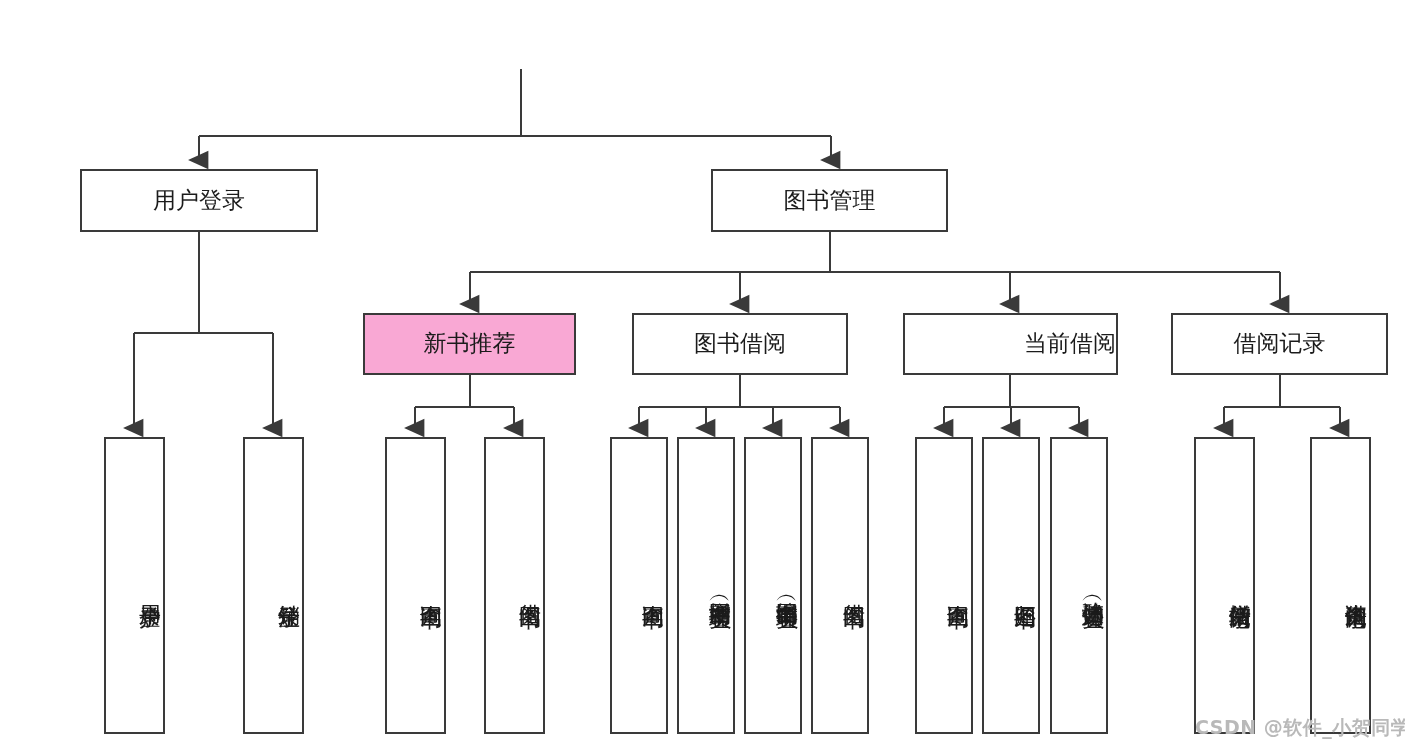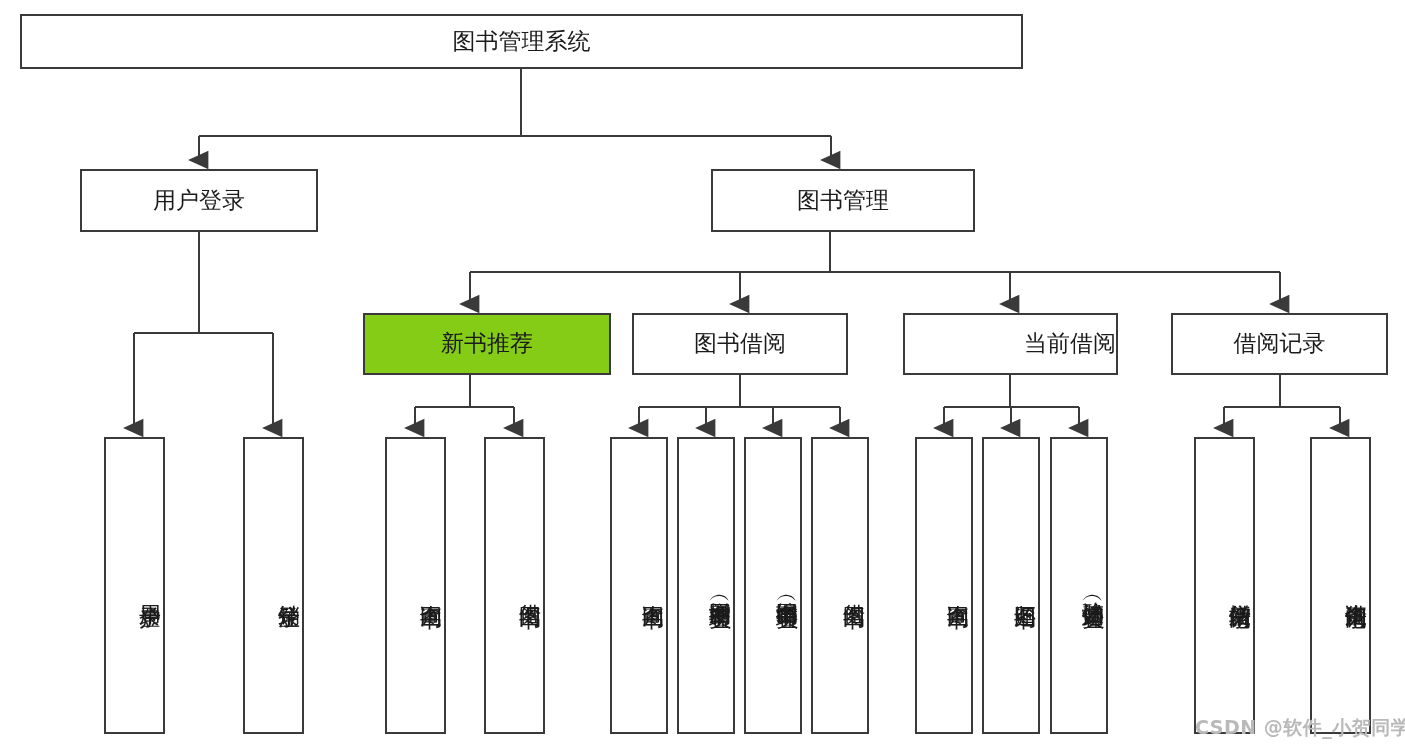--- a/index.html
+++ b/index.html
@@ -114,32 +114,29 @@
       <path d="M1011,407 L1011,428" marker-end="url(#arrowhead)"></path>
       <path d="M1079,407 L1079,428" marker-end="url(#arrowhead)"></path>
 
       <path d="M1280,375 L1280,407"></path>
       <path d="M1224,407 L1340,407"></path>
       <path d="M1224,407 L1224,428" marker-end="url(#arrowhead)"></path>
       <path d="M1340,407 L1340,428" marker-end="url(#arrowhead)"></path>
     </g>
   </svg>
 
-  <div class="node root" id="node-root" style="left: 20px; top: 14px; width: 1003px; height: 55px; border-color: rgb(58, 58, 58); background: rgb(255, 255, 255); color: rgb(27, 27, 27);">
-    <span>图书管理系统</span>
-  </div>
 
   <div class="node h" id="node-l2-0" style="left: 80px; top: 169px; width: 238px; height: 63px; border-color: rgb(58, 58, 58); background: rgb(255, 255, 255); color: rgb(27, 27, 27);">
     <span>用户登录</span>
   </div>
-  <div class="node h" id="node-l2-1" style="left: 711px; top: 169px; width: 264px; height: 63px; border-color: rgb(58, 58, 58); background: rgb(255, 255, 255); color: rgb(27, 27, 27);">
+  <div class="node h" id="node-l2-1" style="left: 711px; top: 169px; width: 237px; height: 63px; border-color: rgb(58, 58, 58); background: rgb(255, 255, 255); color: rgb(27, 27, 27);">
     <span>图书管理</span>
   </div>
 
-  <div class="node h" id="node-l3-0" style="left: 363px; top: 313px; width: 248px; height: 62px; border-color: rgb(58, 58, 58); background: #84cc16; color: rgb(27, 27, 27);">
+  <div class="node h" id="node-l3-0" style="left: 363px; top: 313px; width: 213px; height: 62px; border-color: rgb(58, 58, 58); background: #f9a8d4; color: rgb(27, 27, 27);">
     <span>新书推荐</span>
   </div>
   <div class="node h" id="node-l3-1" style="left: 632px; top: 313px; width: 216px; height: 62px; border-color: rgb(58, 58, 58); background: rgb(255, 255, 255); color: rgb(27, 27, 27);">
     <span>图书借阅</span>
   </div>
   <div class="node h" id="node-l3-2" style="left: 903px; top: 313px; width: 215px; height: 62px; border-color: rgb(58, 58, 58); background: rgb(255, 255, 255); color: rgb(27, 27, 27); justify-content: flex-end;">
     <span>当前借阅</span>
   </div>
   <div class="node h" id="node-l3-3" style="left: 1171px; top: 313px; width: 217px; height: 62px; border-color: rgb(58, 58, 58); background: rgb(255, 255, 255); color: rgb(27, 27, 27); align-items: center;">
     <span>借阅记录</span>

